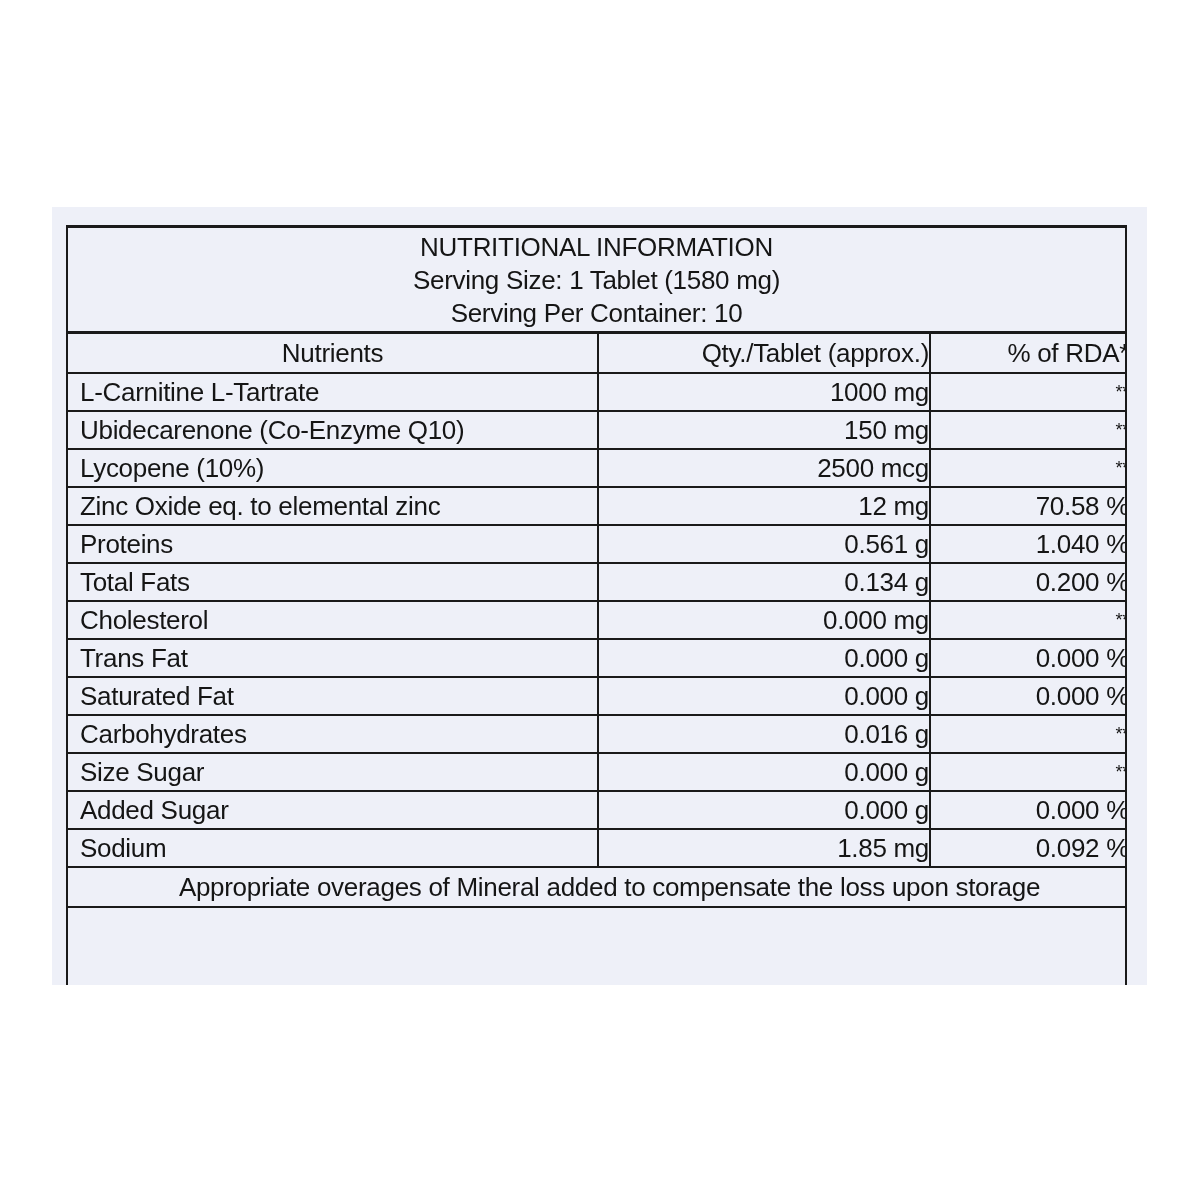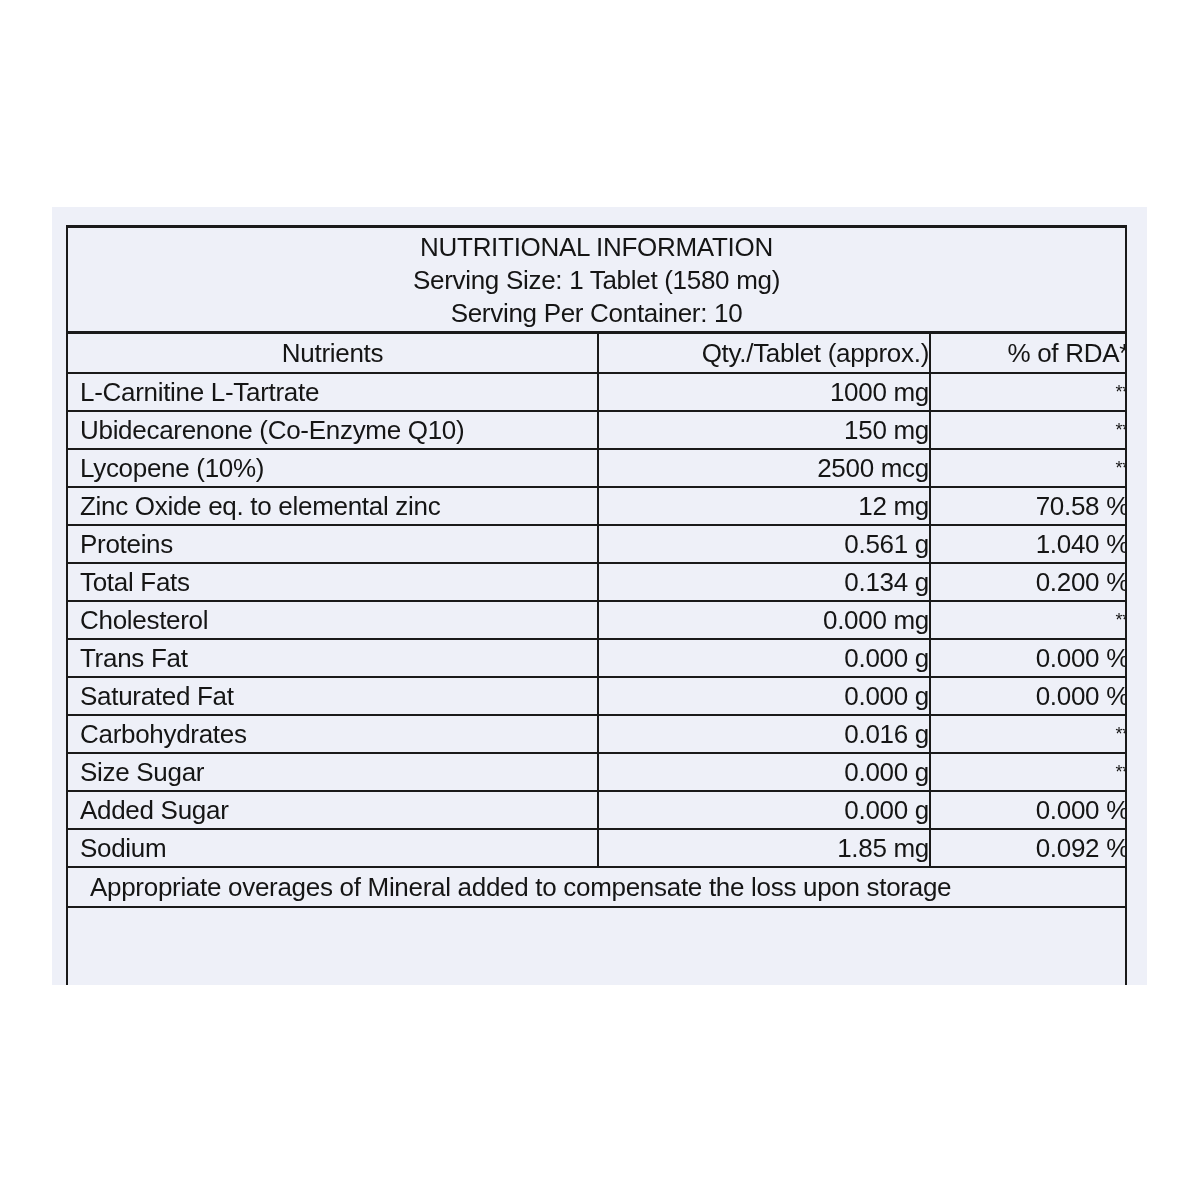--- a/index.html
+++ b/index.html
@@ -18,21 +18,21 @@
              height: 36px; padding: 0; letter-spacing: -0.3px; line-height: 36px; }
     th { height: 38px; }
     tr > *:first-child { border-left: none; }
     tr > *:last-child { border-right: none; }
     tr:first-child > * { border-top: none; }
     .c1 { width: 529px; text-align: left; padding-left: 12px; margin-left: 39px; }
     th.c1 { text-align: center; padding-left: 0; }
     .c2 { width: 330px; text-align: right; }
     .c3 { width: 198px; text-align: right; }
     .stars { font-size: 18px; }
-    .foot td { text-align: left; padding-left: 22px; height: 38px; }
+    .foot td { text-align: center; padding-left: 22px; height: 38px; }
     .clip td { height: 30px; border-bottom: none; }
   </style>
 </head>
 <body>
 
 <div class="card"></div>
 
 <div class="label">
   <div class="title-block">
     <div>NUTRITIONAL INFORMATION</div>

